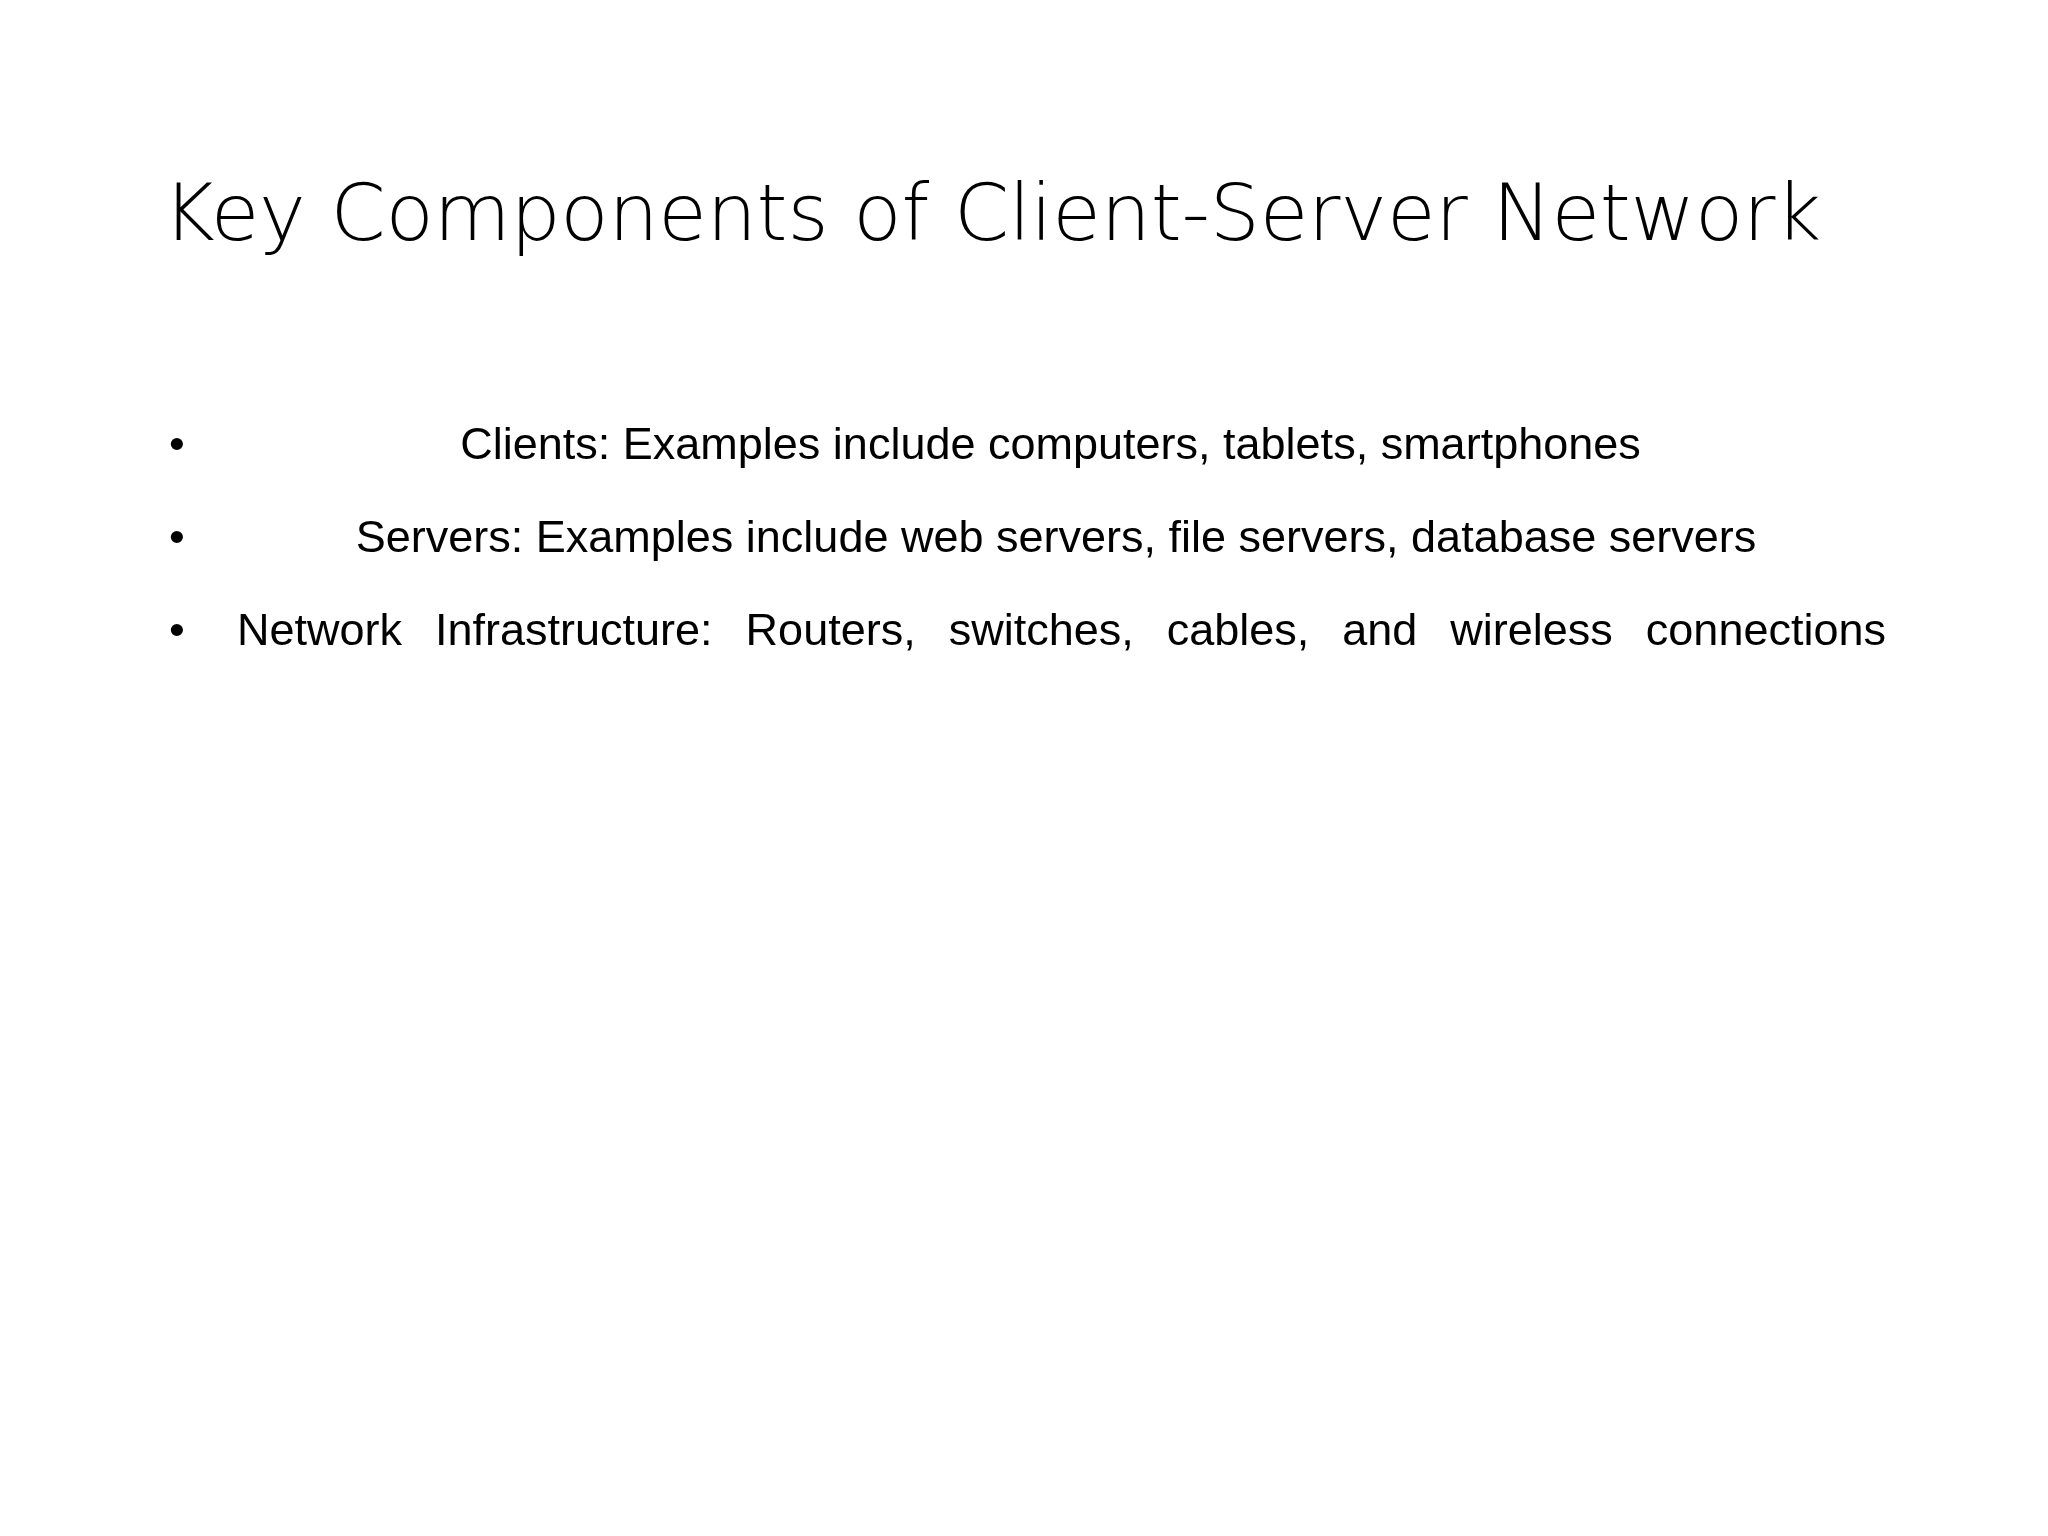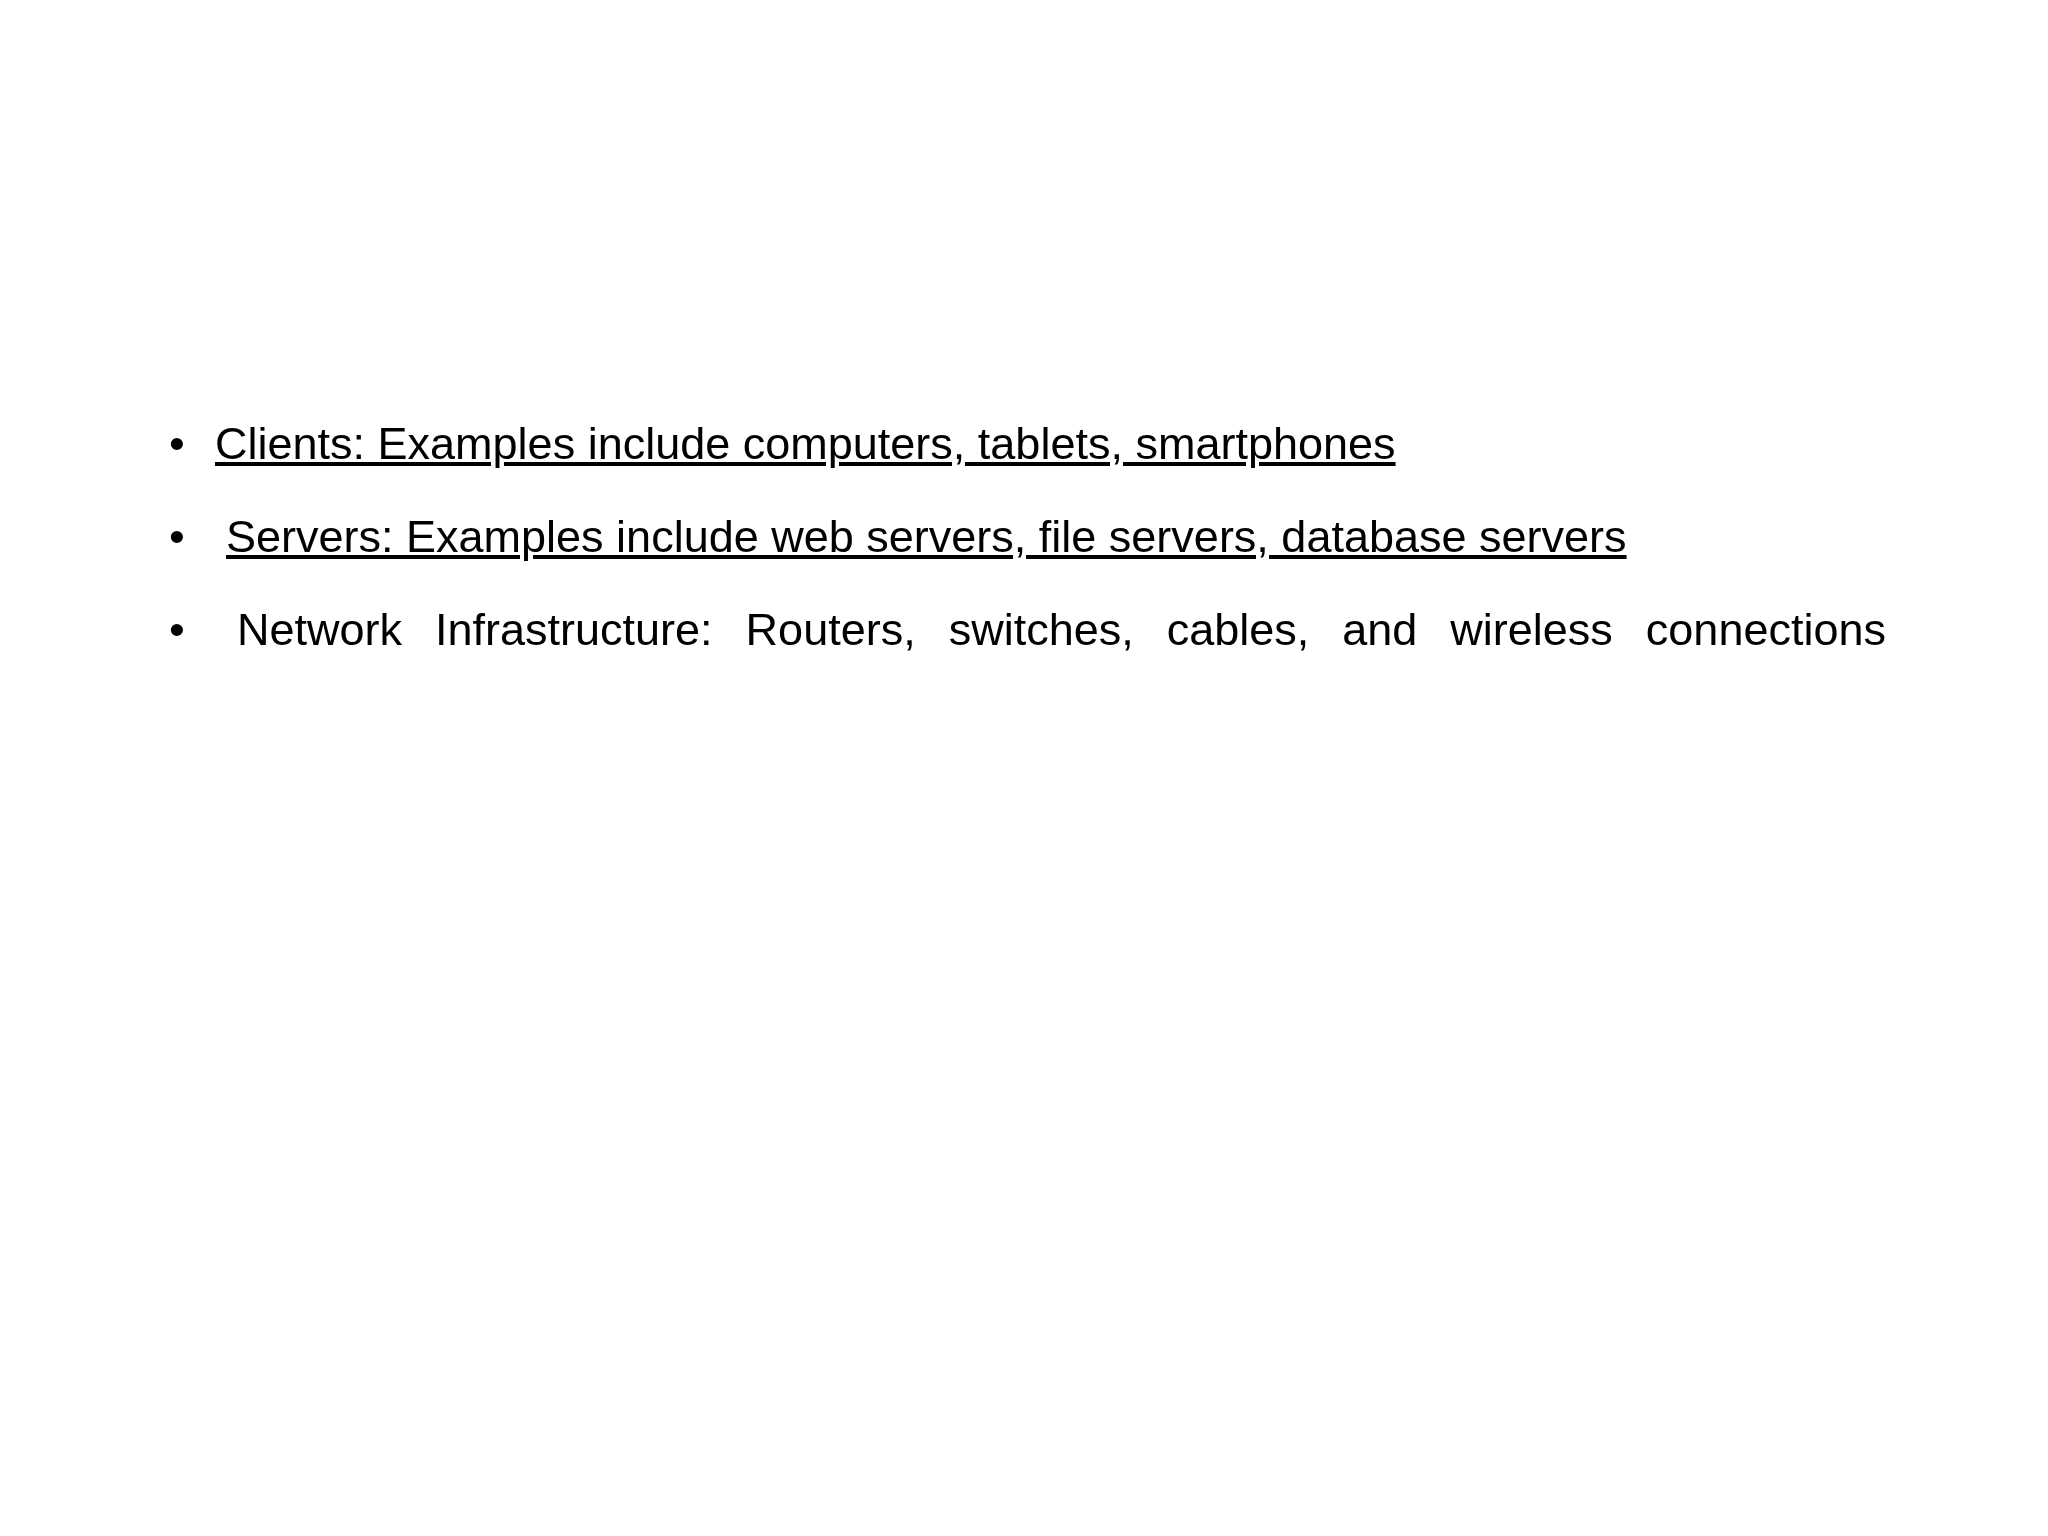--- a/index.html
+++ b/index.html
@@ -76,37 +76,40 @@
     line-height: 1.76;
     color: #000000;
     text-align: left;
   }
 
   ul.bullets > li .bullet-text {
     display: block;
   }
 
   
-  li.align-left  .bullet-text { text-align: left; text-decoration: underline; }
+  li.align-left  .bullet-text { text-align: center; }
   li.align-just  .bullet-text { text-align: justify; text-justify: inter-word; }
   li.align-just  .bullet-text::after {
     content: "";
     display: inline-block;
     width: 100%;
   }
 
   
   .lead-space { display: inline-block; width: 11px; }
   .lead-space-wide { display: inline-block; width: 22px; }
 </style>
 </head>
 <body>
 
 <div id="slide" style="background: rgb(255, 255, 255); color: rgb(0, 0, 0);">
 
+  <div id="title-block">
+    <h1 id="slide-title">Key Components of Client-Server Network</h1>
+  </div>
 
   <div id="body-block">
     <ul class="bullets">
 
       <li class="align-left">
         <span class="bullet-dot">•</span>
         <span class="bullet-text"><span>Clients: Examples include computers, tablets, smartphones</span></span>
       </li>
 
       <li class="align-left">

